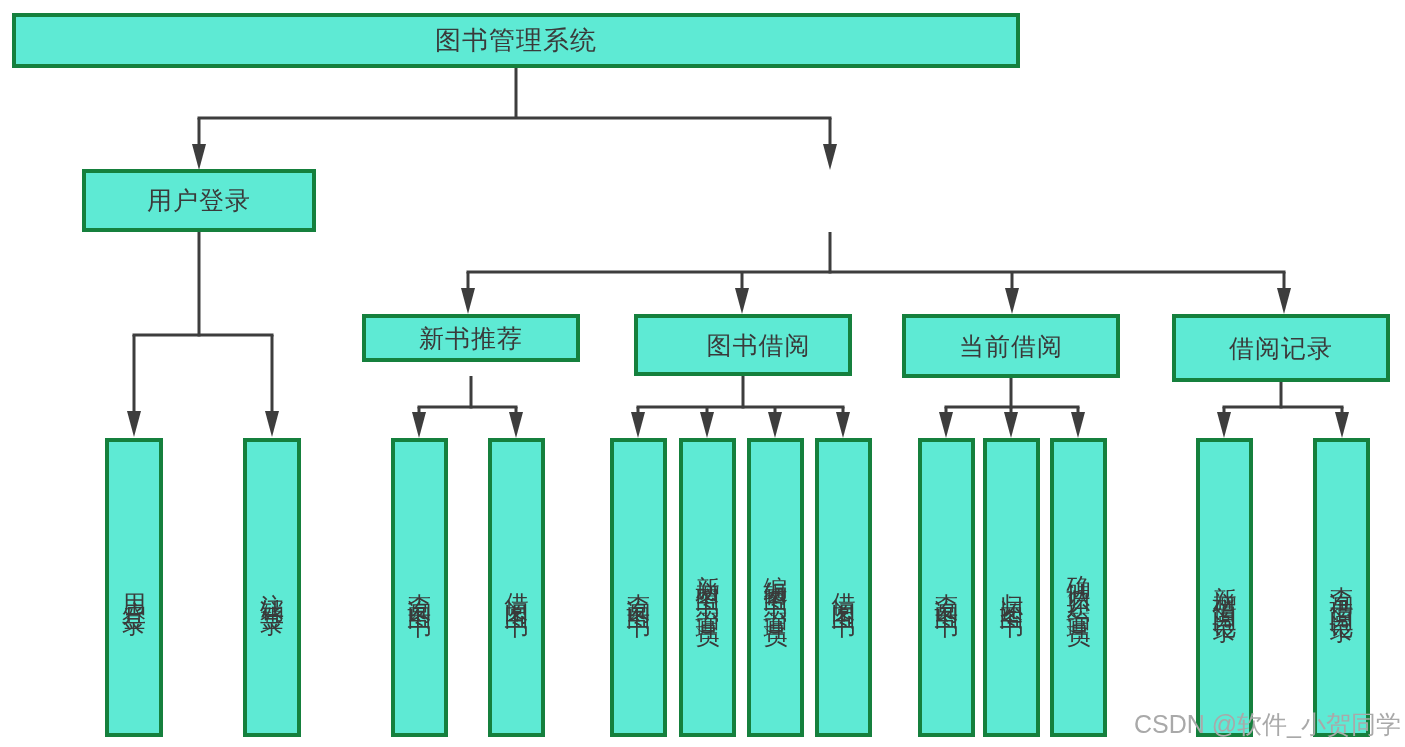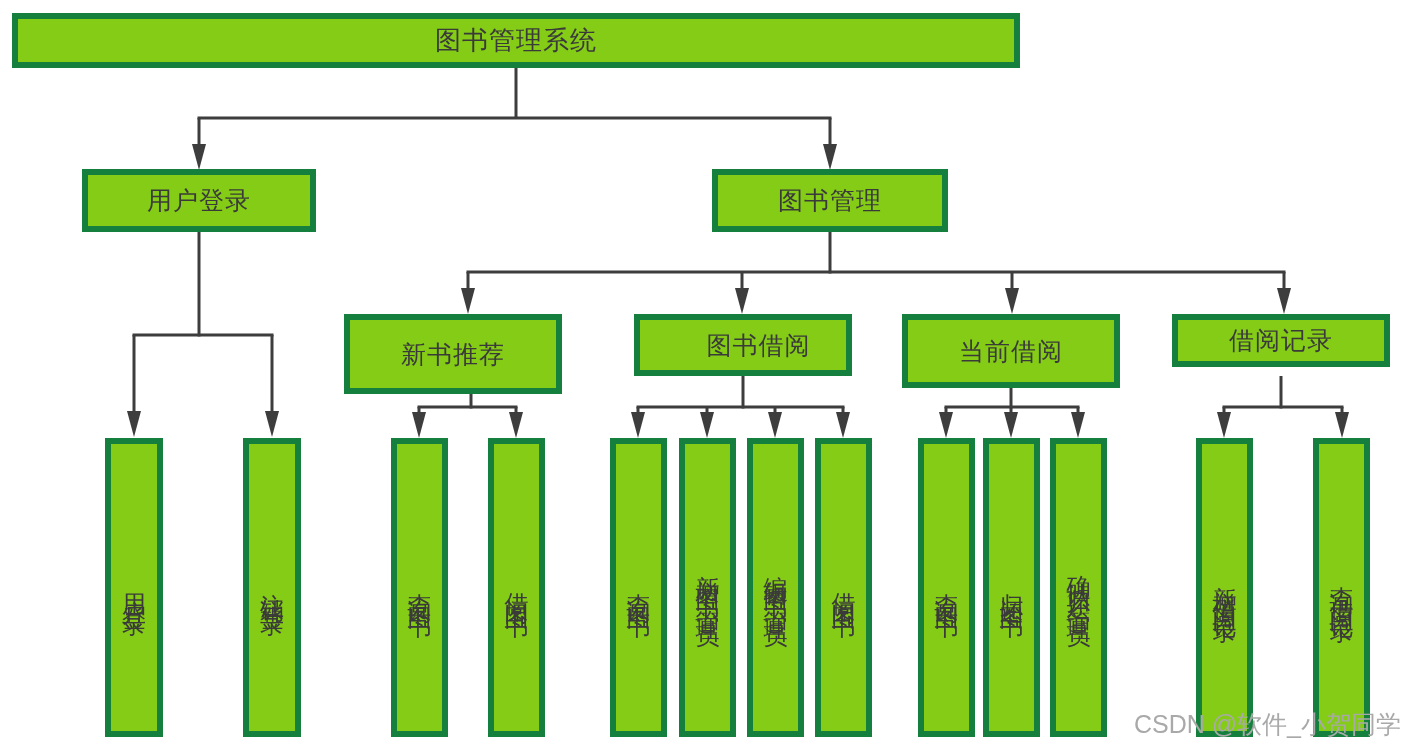--- a/index.html
+++ b/index.html
@@ -17,22 +17,22 @@
   }
   .connectors {
     position: absolute;
     left: 0;
     top: 0;
     z-index: 1;
   }
   .box {
     position: absolute;
     box-sizing: border-box;
-    border: 6px solid #15803d;
-    background: #84cc16;
+    border: 4px solid #15803d;
+    background: #5eead4;
     display: flex;
     align-items: center;
     justify-content: center;
     color: #3a3a3a;
     z-index: 2;
   }
   .h-label {
     font-size: 25px;
     letter-spacing: 1px;
     white-space: nowrap;
@@ -141,34 +141,31 @@
     </g>
   </svg>
 
   <div class="box" style="left:12px; top:13px; width:1008px; height:55px;">
     <span class="root-label">图书管理系统</span>
   </div>
 
   <div class="box" style="left:82px; top:169px; width:234px; height:63px;">
     <span class="h-label">用户登录</span>
   </div>
-  <div class="box" style="left:712px; top:169px; width:236px; height:63px;">
-    <span class="h-label">图书管理</span>
-  </div>
-
-  <div class="box" style="left:344px; top:314px; width:218px; height:80px;">
+
+  <div class="box" style="left:362px; top:314px; width:218px; height:48px;">
     <span class="h-label">新书推荐</span>
   </div>
   <div class="box" style="left:634px; top:314px; width:218px; height:62px;padding-left:31px;">
     <span class="h-label">图书借阅</span>
   </div>
-  <div class="box" style="left:902px; top:314px; width:218px; height:74px;">
+  <div class="box" style="left:902px; top:314px; width:218px; height:64px;">
     <span class="h-label">当前借阅</span>
   </div>
-  <div class="box" style="left:1172px; top:314px; width:218px; height:53px;">
+  <div class="box" style="left:1172px; top:314px; width:218px; height:68px;">
     <span class="h-label">借阅记录</span>
   </div>
 
   <div class="box leaf" style="left:105px; top:438px; width:58px; height:299px;">
     <span>用户登录</span>
   </div>
   <div class="box leaf" style="left:243px; top:438px; width:58px; height:299px;">
     <span>注销登录</span>
   </div>
 

